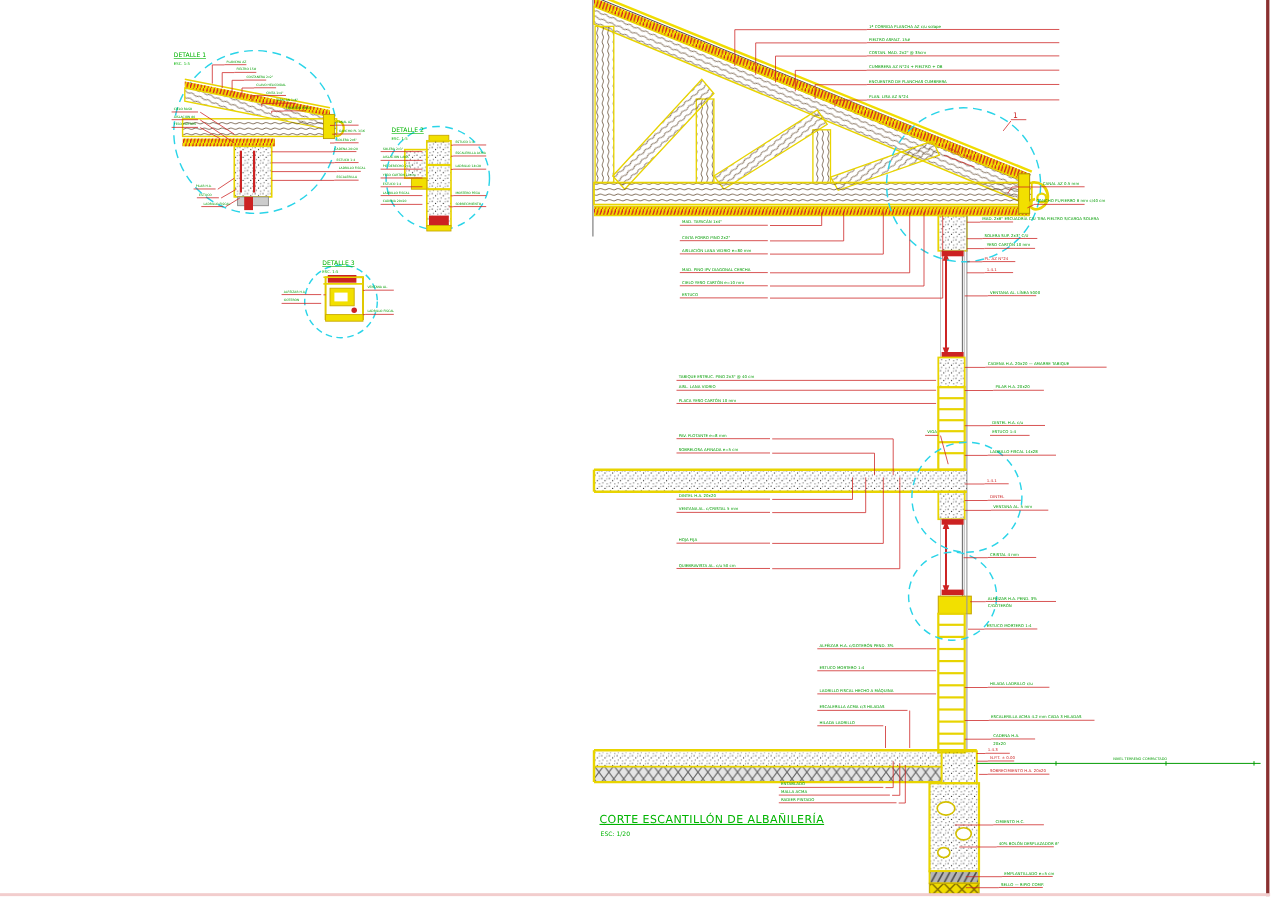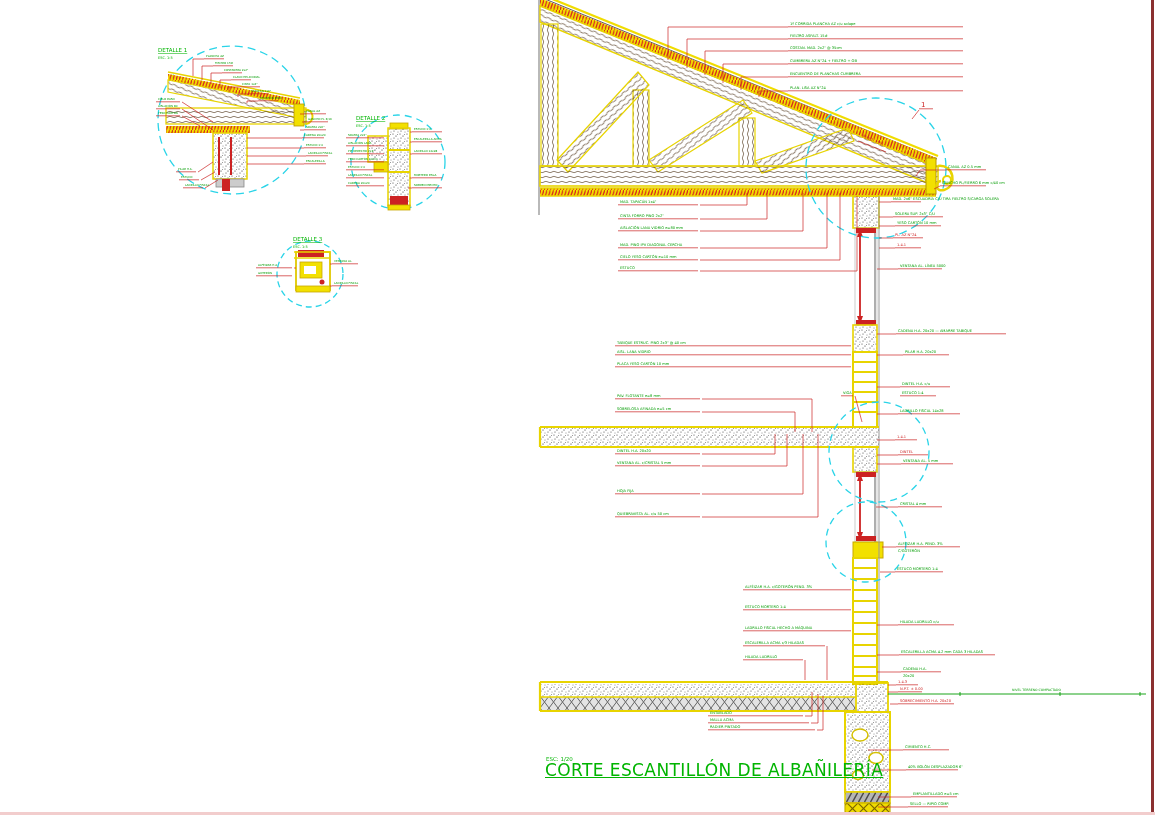--- a/index.html
+++ b/index.html
@@ -2,22 +2,22 @@
 <html><head>
 <meta charset="utf-8">
 <style>
   html,body{margin:0;padding:0;background:#fff;}
   #canvas{position:relative;width:1155px;height:815px;background:#ffffff;overflow:hidden;
           font-family:"DejaVu Sans",sans-serif;}
   svg text{font-family:"DejaVu Sans",sans-serif;}
   .ldr{stroke:#cc2222;stroke-width:.7;fill:none;}
   .annG{fill:#009b00;}
   .annR{fill:#cc2222;}
-  #main-title{position:absolute;left:545px;top:740px;color:#00b400;font-size:17px;
-              letter-spacing:.4px;text-decoration:underline;white-space:nowrap;margin-top:20px;}
+  #main-title{position:absolute;left:545px;top:740px;color:#00b400;font-size:10px;
+              letter-spacing:.4px;text-decoration:underline;white-space:nowrap;}
   #main-scale{position:absolute;left:546px;top:756px;color:#00b400;font-size:5.5px;white-space:nowrap;}
 </style>
 </head>
 <body>
 
 <div id="canvas">
 
 <svg id="cad" width="1155" height="815" viewBox="0 0 1155 815">
   <defs>
     <pattern id="wood" width="24" height="10" patternUnits="userSpaceOnUse">

